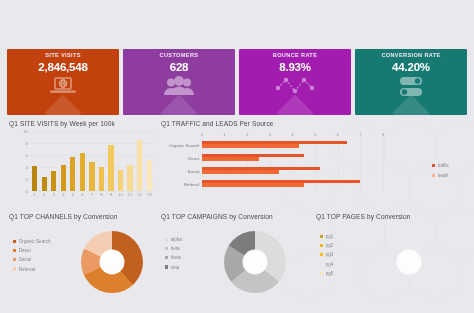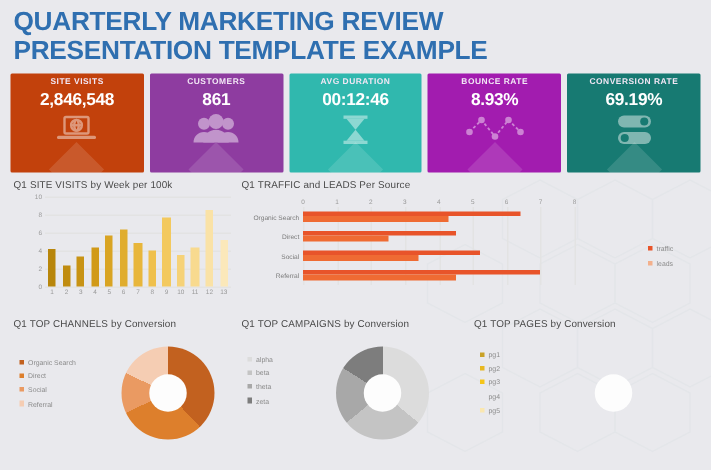--- a/index.html
+++ b/index.html
@@ -119,78 +119,64 @@
       <polygon points="360,206 385,219 385,245 360,258 335,245 335,219"></polygon>
       <polygon points="410,206 435,219 435,245 410,258 385,245 385,219"></polygon>
       <polygon points="460,206 485,219 485,245 460,258 435,245 435,219"></polygon>
       <polygon points="385,249 410,262 410,288 385,301 360,288 360,262"></polygon>
       <polygon points="435,249 460,262 460,288 435,301 410,288 410,262"></polygon>
       <polygon points="310,163 335,176 335,202 310,215 285,202 285,176"></polygon>
       <polygon points="310,249 335,262 335,288 310,301 285,288 285,262"></polygon>
     </g>
   </svg>
 
-  <div id="header">
-    <div class="title-line">QUARTERLY MARKETING REVIEW</div>
-    <div class="title-line">PRESENTATION TEMPLATE EXAMPLE</div>
-  </div>
 
   <div id="kpi-row">
       <div class="kpi-card" style="background: #c2410c;">
         <div class="kpi-label">SITE VISITS</div>
         <div class="kpi-value">2,846,548</div>
         <div class="kpi-icon"><svg width="30" height="20" viewBox="0 0 30 20">
          <rect x="7" y="2" width="16" height="11" rx="1" stroke="#ffffff" fill="none" stroke-width="1.6"></rect>
          <circle cx="15" cy="7.5" r="3.6" stroke="#ffffff" fill="none" stroke-width="1.6"></circle>
          <ellipse cx="15" cy="7.5" rx="1.5" ry="3.6" stroke="#ffffff" fill="none" stroke-width="1.6"></ellipse>
          <line x1="11.4" y1="7.5" x2="18.6" y2="7.5" stroke="#ffffff" fill="none" stroke-width="1.6"></line>
          <rect x="2" y="14.5" width="26" height="2.2" rx="1" fill="#ffffff"></rect>
        </svg></div>
       </div>
       <div class="kpi-card" style="background: rgb(142, 60, 160);">
         <div class="kpi-label">CUSTOMERS</div>
-        <div class="kpi-value">861</div>
+        <div class="kpi-value">628</div>
         <div class="kpi-icon"><svg width="34" height="20" viewBox="0 0 34 20">
          <circle cx="9" cy="6.5" r="4" fill="#ffffff"></circle>
          <path d="M2 19c0-4.2 3.1-7 7-7s7 2.8 7 7z" fill="#ffffff"></path>
          <circle cx="25" cy="6.5" r="4" fill="#ffffff"></circle>
          <path d="M18 19c0-4.2 3.1-7 7-7s7 2.8 7 7z" fill="#ffffff"></path>
          <circle cx="17" cy="5" r="5" fill="#ffffff"></circle>
          <path d="M8.5 19c0-5 3.8-8.5 8.5-8.5s8.5 3.5 8.5 8.5z" fill="#ffffff"></path>
-       </svg></div>
-      </div>
-      <div class="kpi-card" style="background: rgb(48, 184, 174);">
-        <div class="kpi-label">AVG DURATION</div>
-        <div class="kpi-value">00:12:46</div>
-        <div class="kpi-icon"><svg width="24" height="21" viewBox="0 0 24 21">
-         <rect x="4" y="1" width="16" height="2.2" fill="#ffffff"></rect>
-         <rect x="4" y="17.8" width="16" height="2.2" fill="#ffffff"></rect>
-         <path d="M6 3.2h12l-6 7.3z" fill="#ffffff"></path>
-         <path d="M6 17.8h12l-6-7.3z" fill="#ffffff"></path>
        </svg></div>
       </div>
       <div class="kpi-card" style="background: #a21caf;">
         <div class="kpi-label">BOUNCE RATE</div>
         <div class="kpi-value">8.93%</div>
         <div class="kpi-icon"><svg width="40" height="20" viewBox="0 0 40 20">
          <g stroke="#ffffff" stroke-width="1.2" fill="none" stroke-dasharray="2 1.6">
            <path d="M3 12 L11 4 L20 15 L29 4 L37 12"></path>
          </g>
          <g fill="#ffffff">
            <circle cx="3" cy="12" r="2.2"></circle>
               <circle cx="11" cy="4" r="2.2"></circle>
            <circle cx="20" cy="15" r="2.2"></circle>
               <circle cx="29" cy="4" r="2.2"></circle>
            <circle cx="37" cy="12" r="2.2"></circle>
          </g>
        </svg></div>
       </div>
       <div class="kpi-card" style="background: rgb(23, 122, 114);">
         <div class="kpi-label">CONVERSION RATE</div>
-        <div class="kpi-value">69.19%</div>
+        <div class="kpi-value">44.20%</div>
         <div class="kpi-icon"><svg width="30" height="21" viewBox="0 0 30 21">
          <rect x="4" y="1" width="22" height="8" rx="4" fill="#ffffff"></rect>
          <circle cx="21.5" cy="5" r="2.7" fill="#177a72"></circle>
          <rect x="4" y="12" width="22" height="8" rx="4" fill="#ffffff"></rect>
          <circle cx="8.5" cy="16" r="2.7" fill="#177a72"></circle>
        </svg></div>
       </div>
     </div>
 
   <div id="charts-top">

